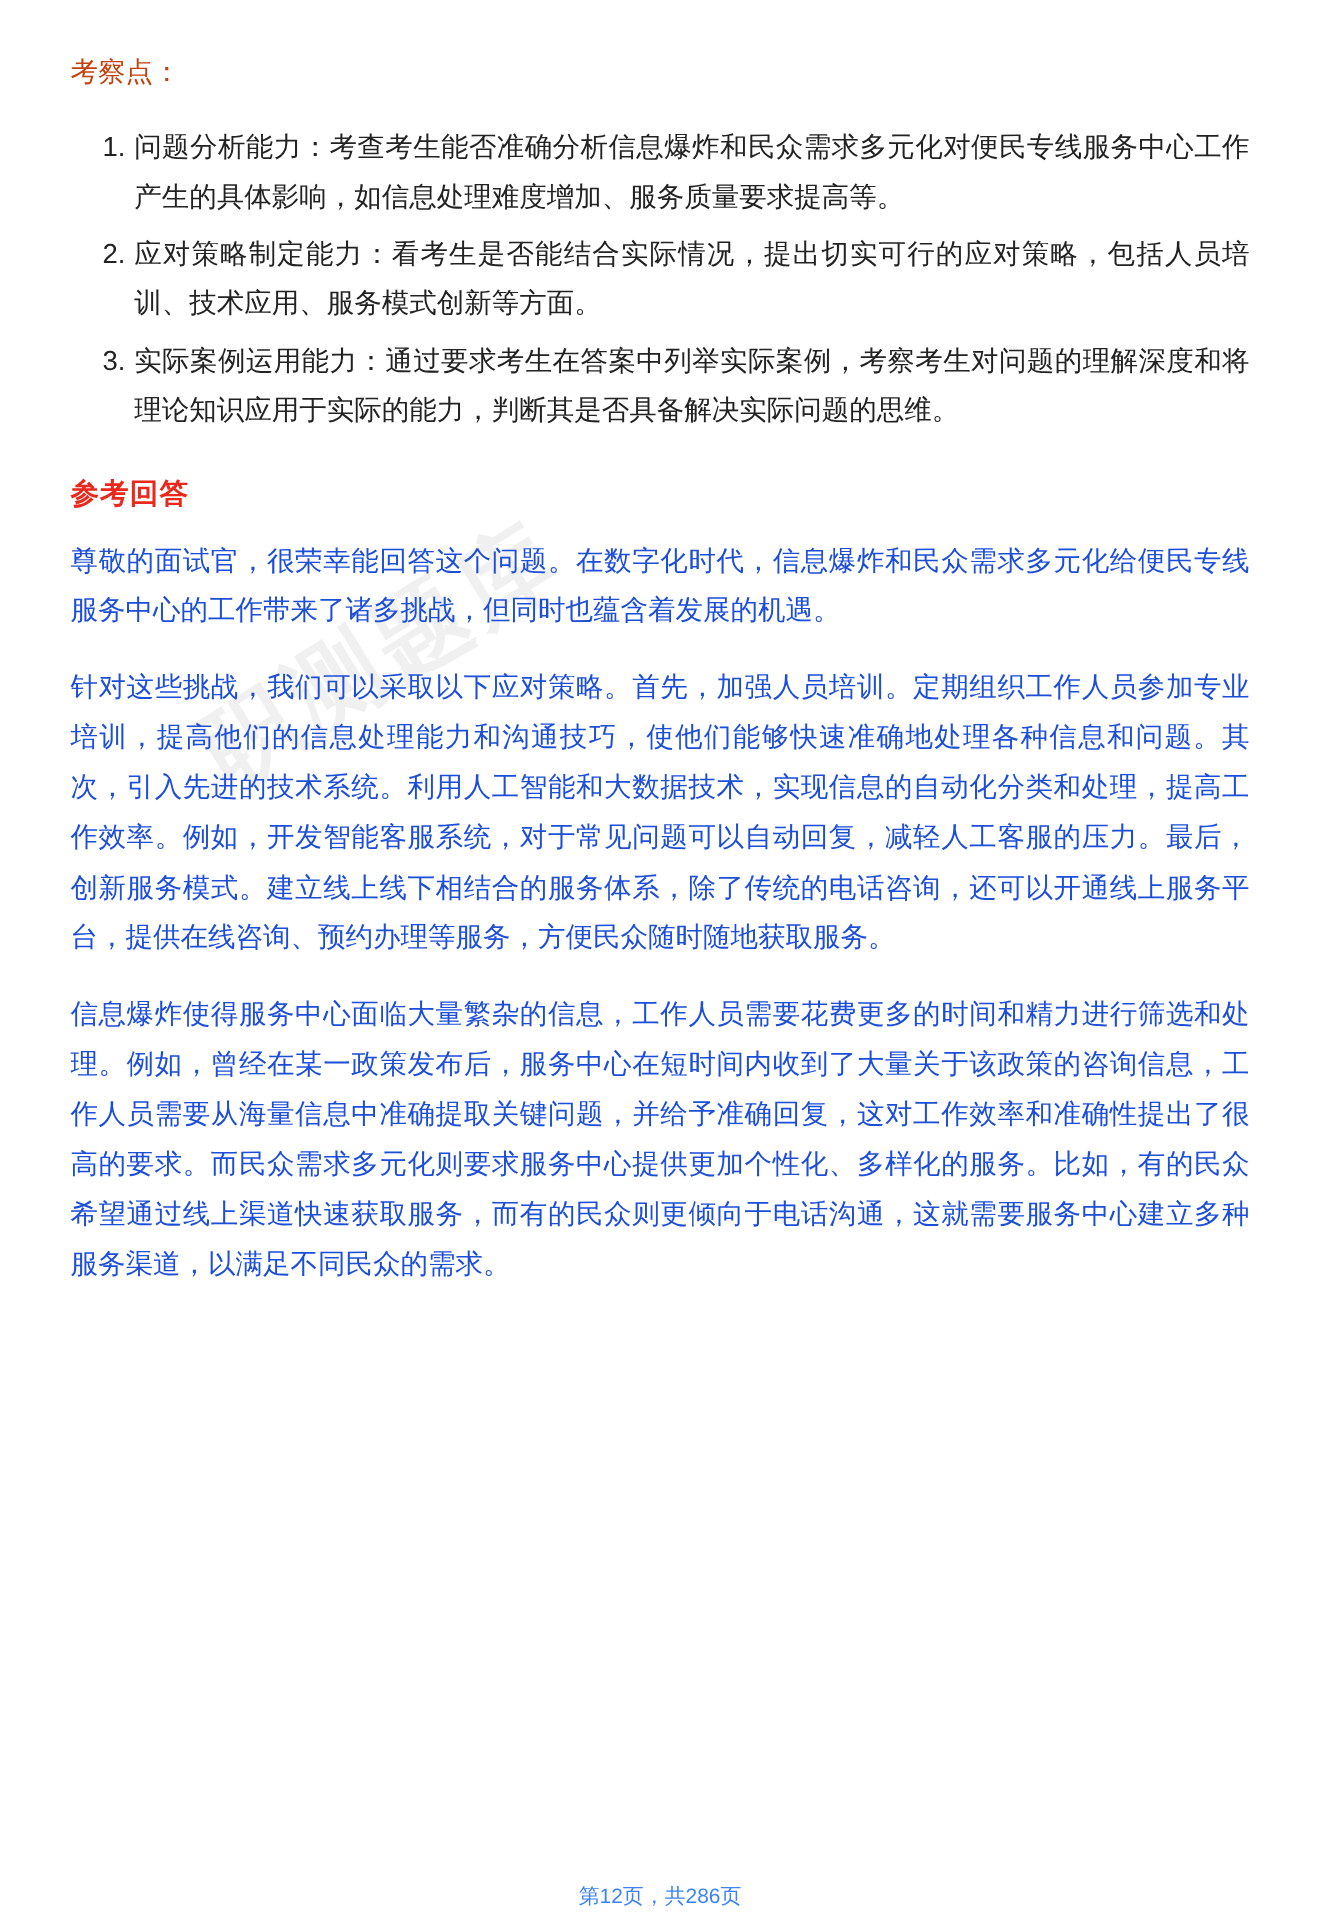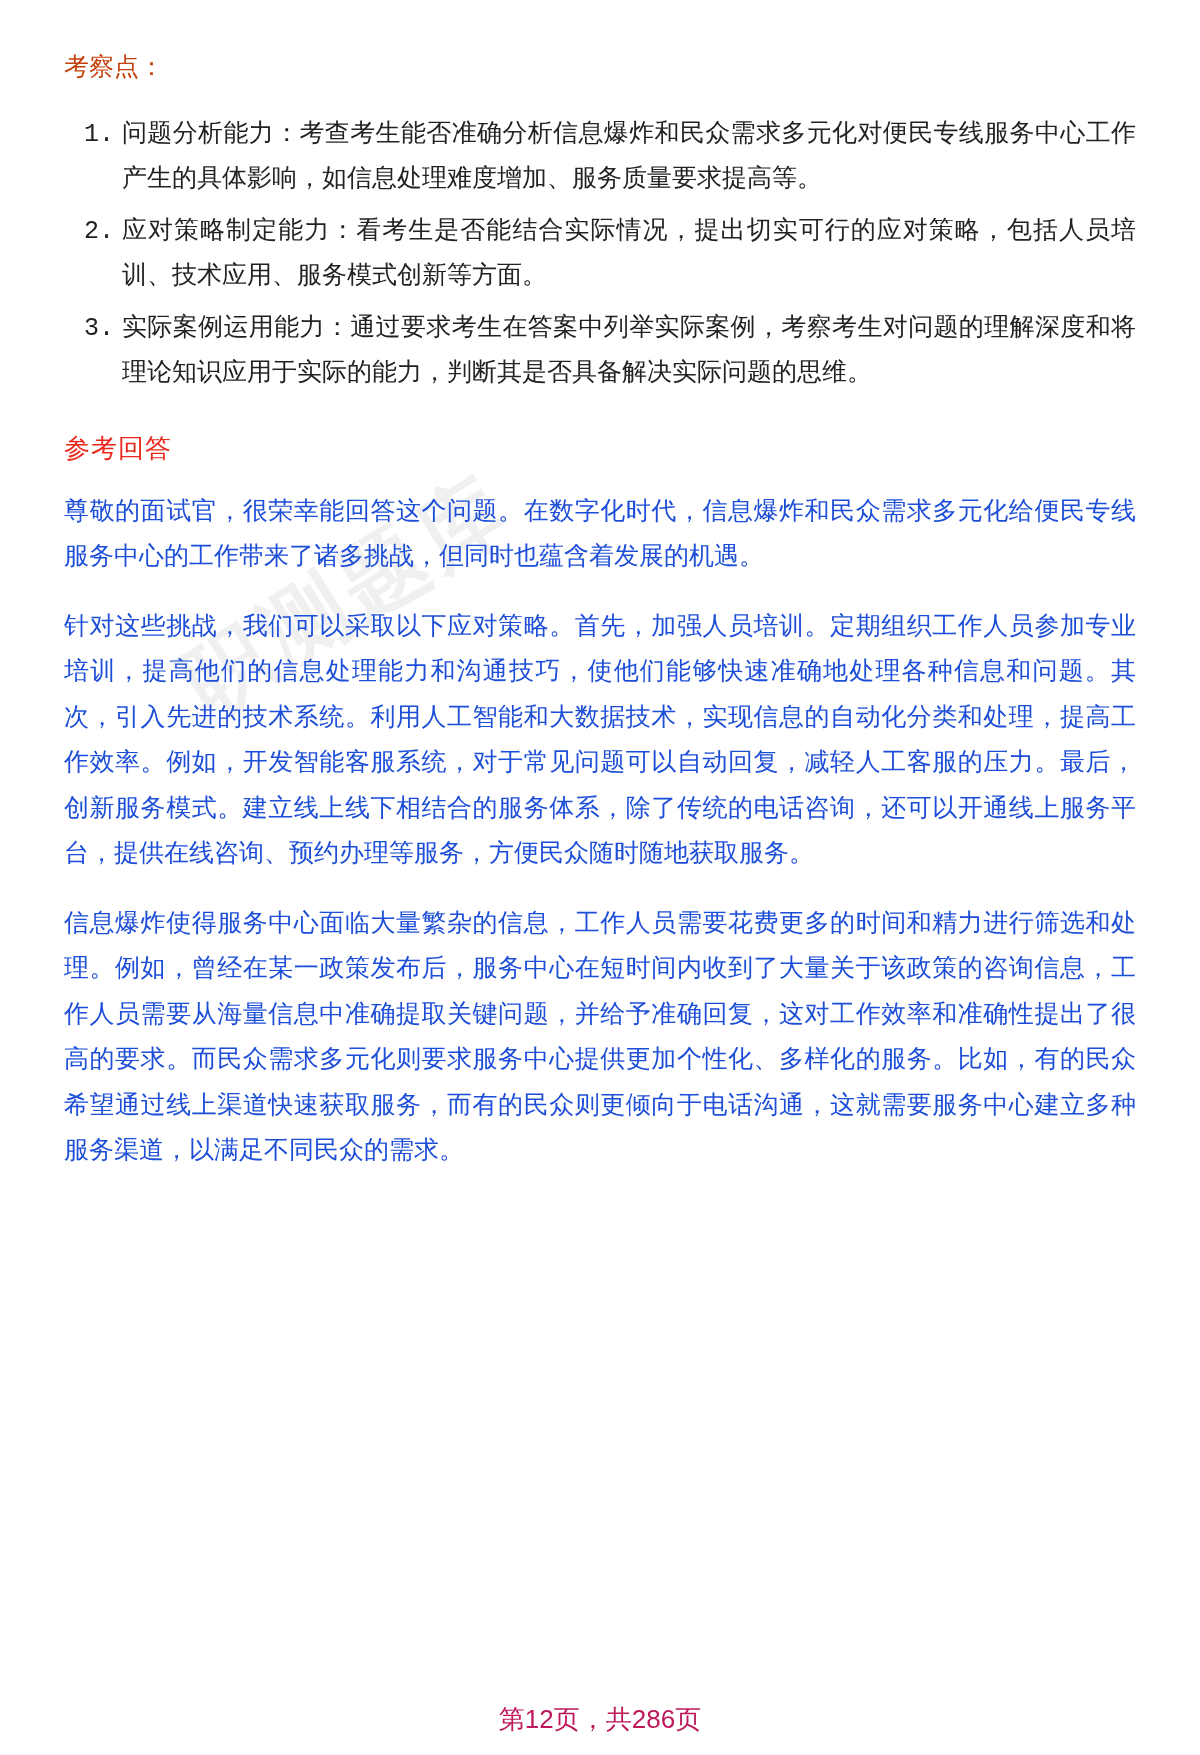--- a/index.html
+++ b/index.html
@@ -58,55 +58,54 @@
   }
   ol.points > li {
     counter-increment: pt;
     position: relative;
     font-size: 25px;
     line-height: 1.82;
     margin-bottom: 6px;
     text-align: justify;
     text-justify: inter-ideograph;
     color: #222;
-    font-family: Liberation Mono, monospace;
   }
   ol.points > li::before {
     content: counter(pt) ".";
     position: absolute;
     left: -42px;
     top: 0;
     width: 34px;
     text-align: right;
     font-size: 25px;
     color: #222;
   }
   h2.section-heading {
     color: #e8291c;
     font-size: 26px;
-    font-weight: 400;
+    font-weight: 700;
     margin: 30px 0 22px 0;
     letter-spacing: 1px;
   }
   p.para {
     font-size: 25px;
     line-height: 1.82;
     margin: 0 0 24px 0;
     text-align: justify;
     text-justify: inter-ideograph;
     color: #1d4ed8;
   }
   .footer {
     position: absolute;
     left: 0;
     right: 0;
     bottom: 18px;
     text-align: center;
-    font-size: 26px;
-    color: #be185d;
+    font-size: 19px;
+    color: #3b82f6;
     z-index: 3;
   }
 </style>
 </head>
 <body>
 
 <div class="page">
 
   <div class="watermark">职测题库</div>
 

